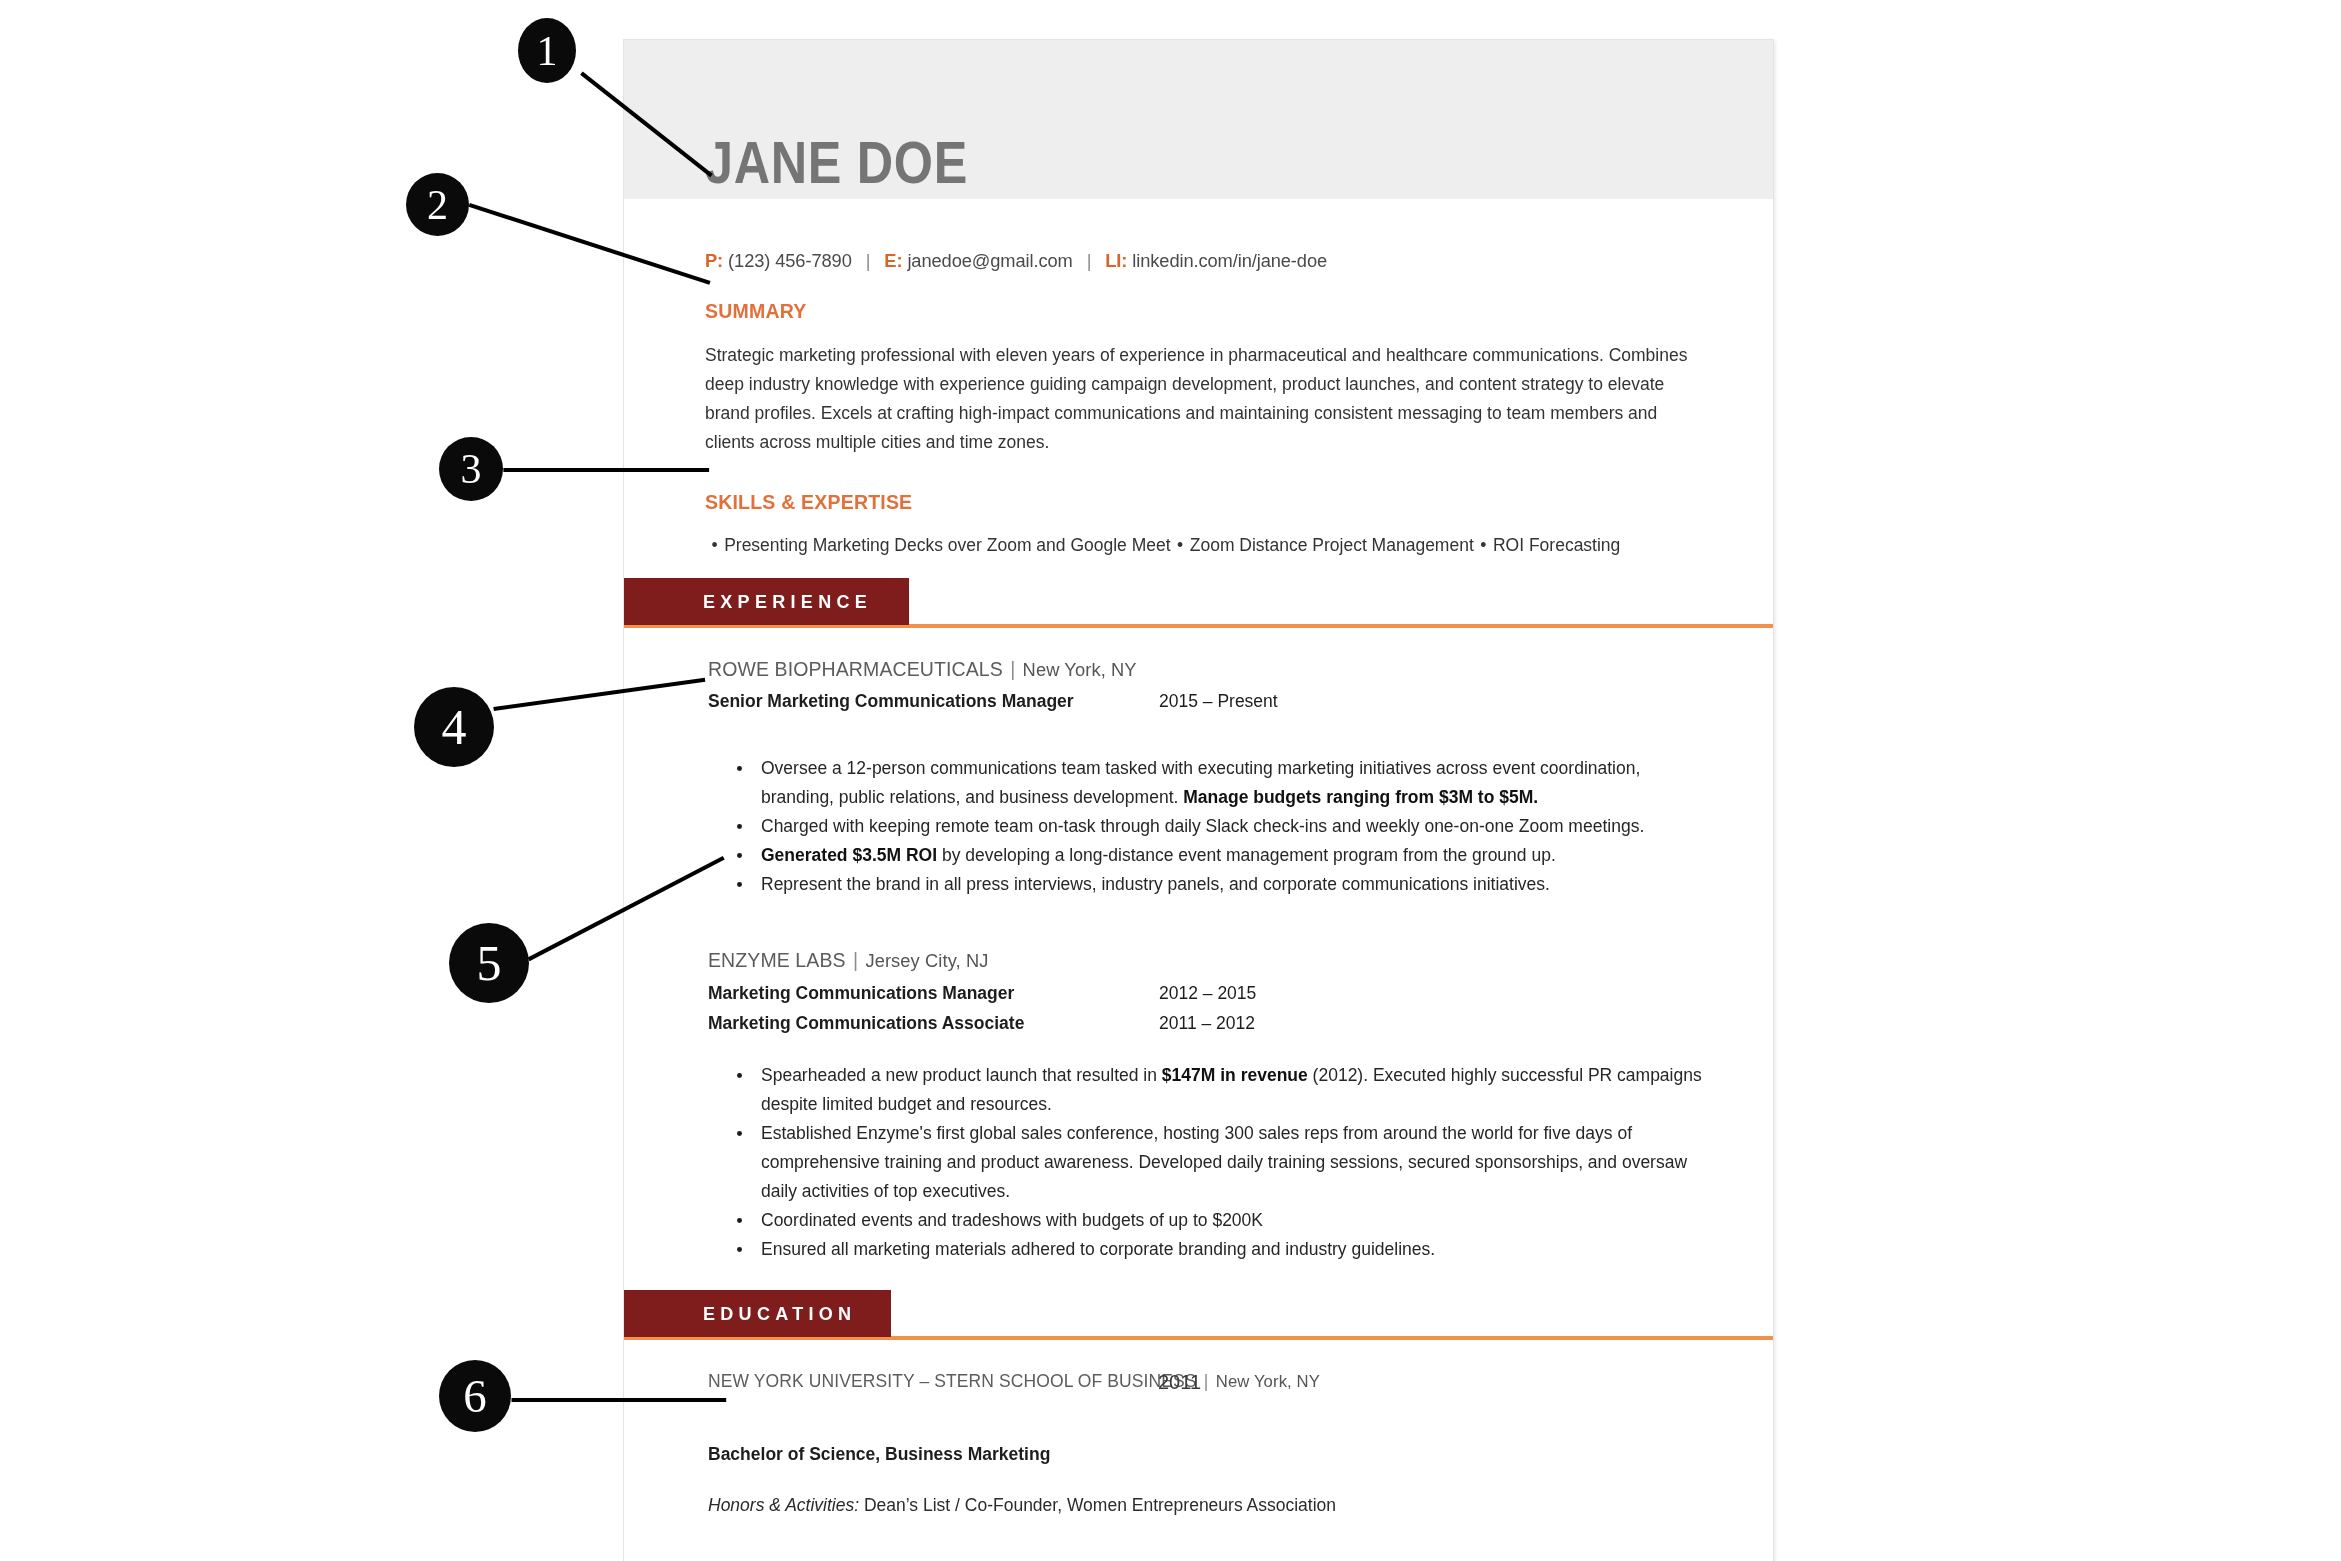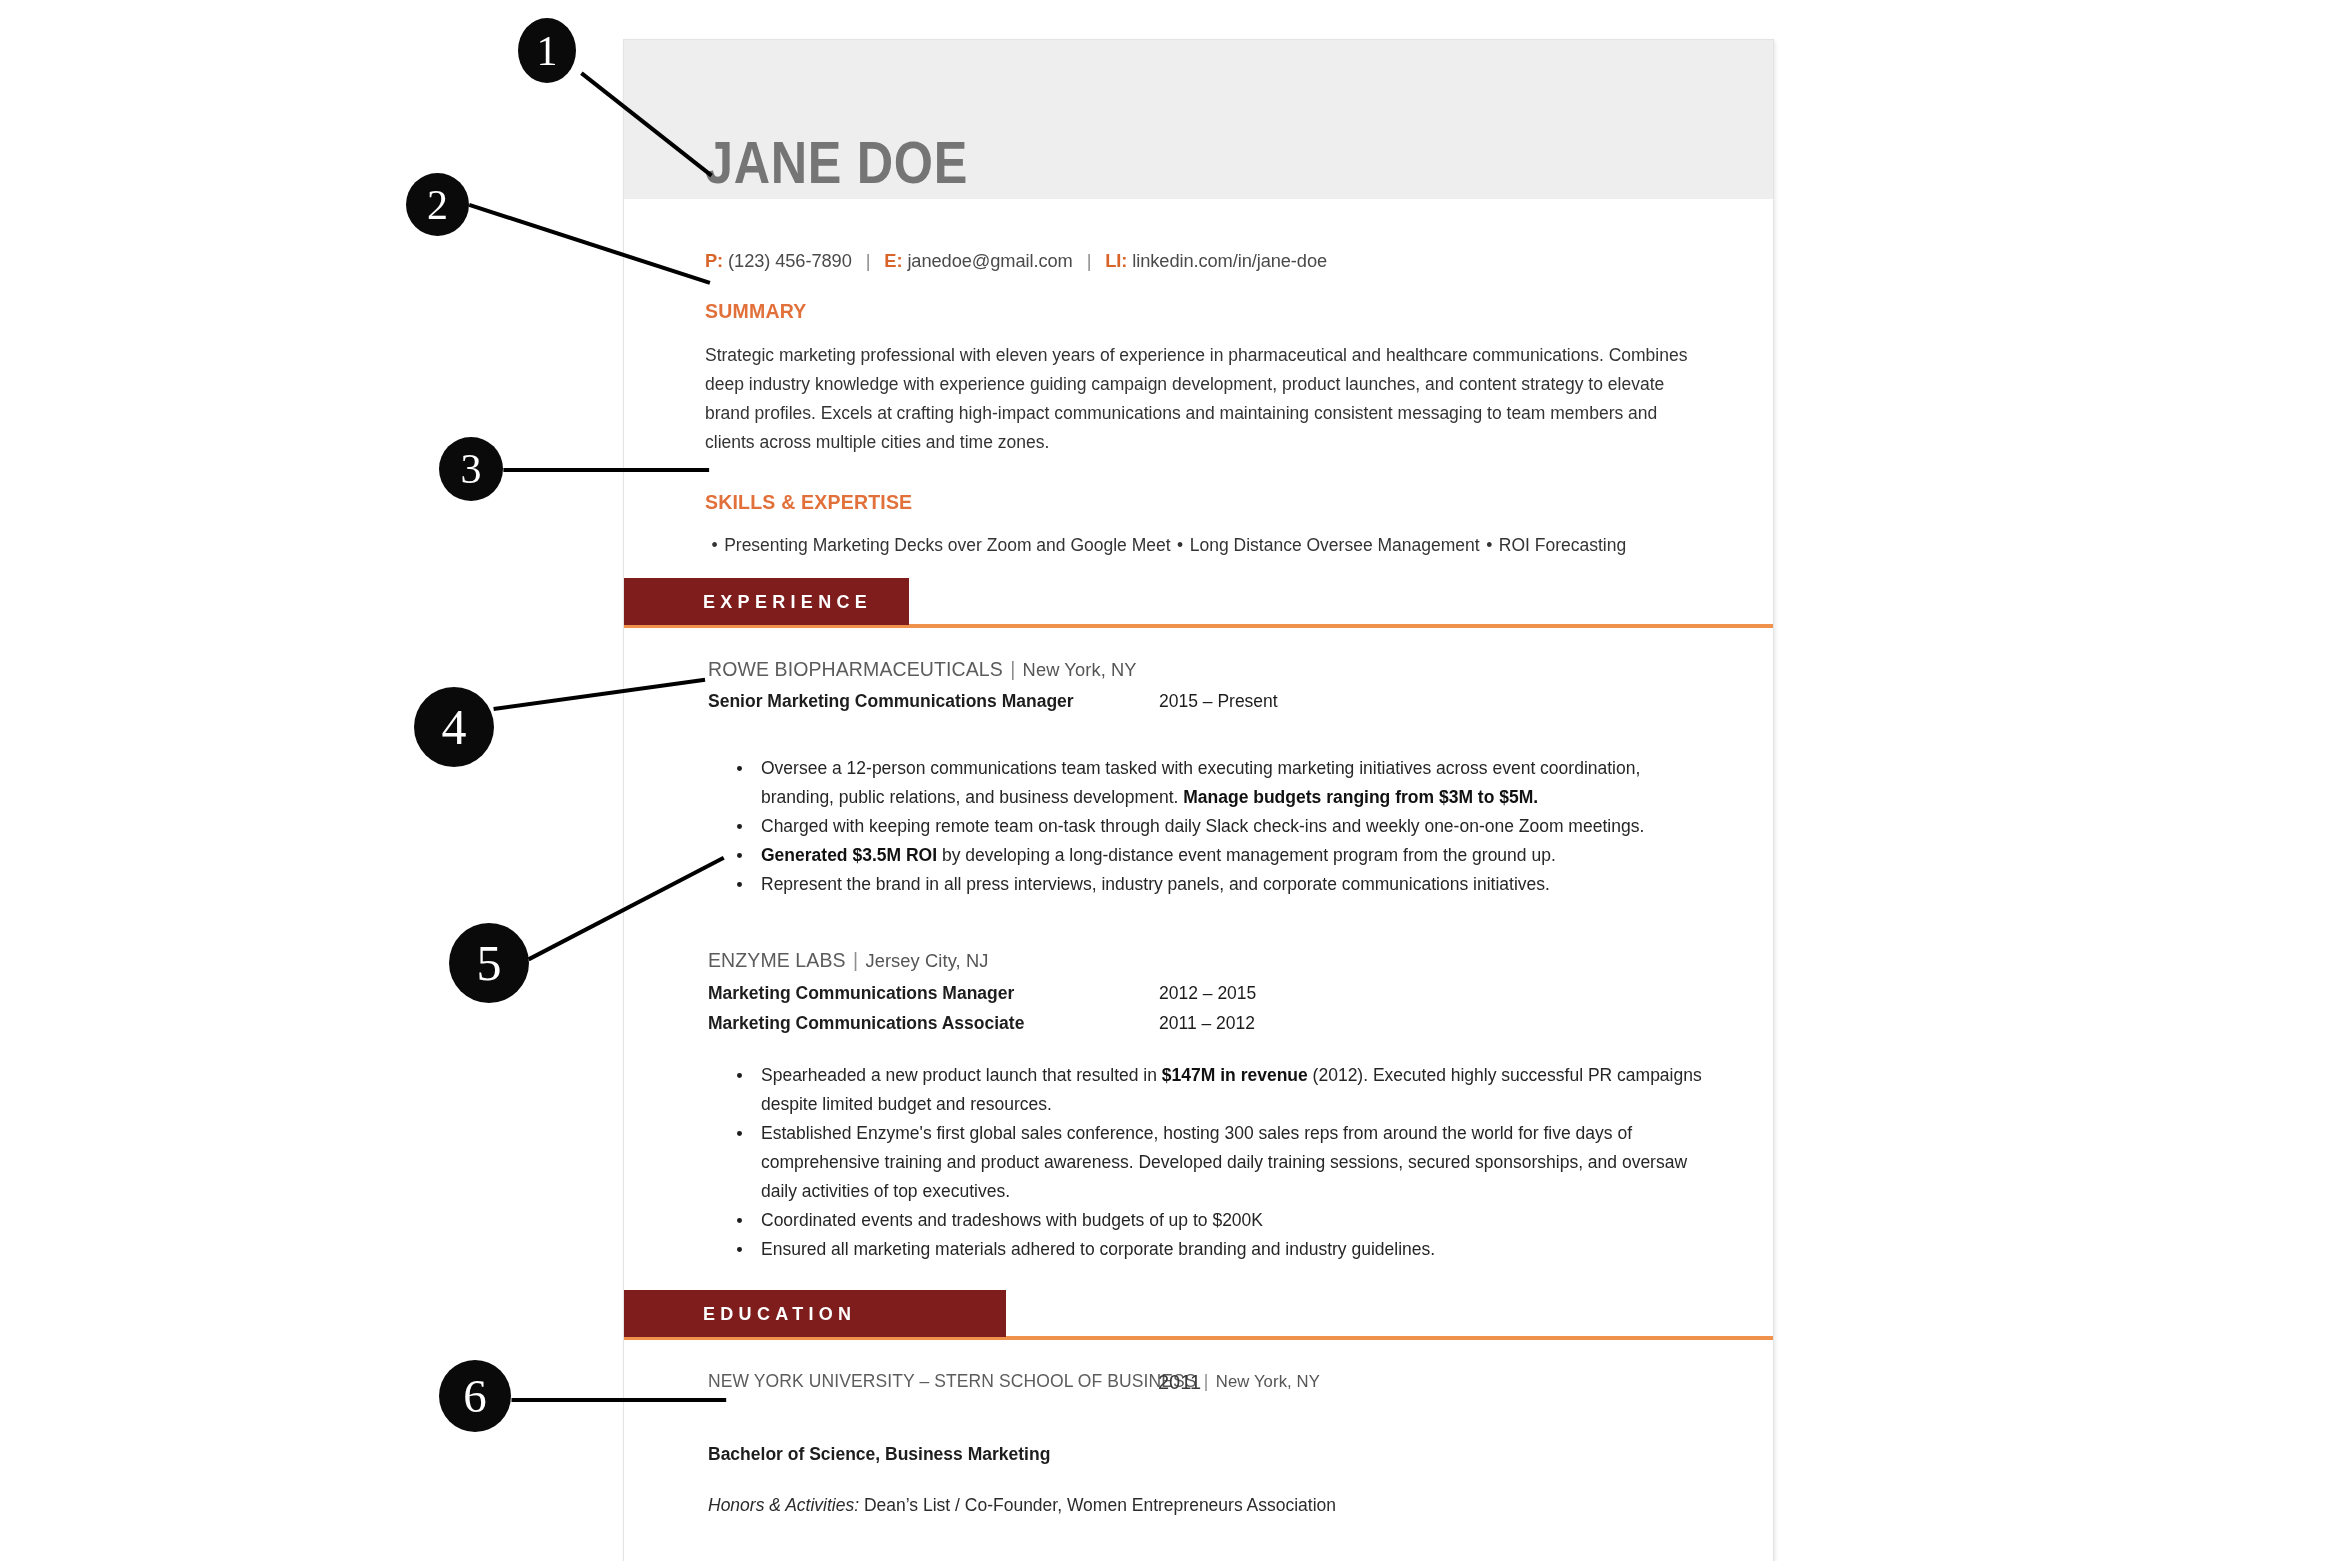--- a/index.html
+++ b/index.html
@@ -299,21 +299,21 @@
       <span class="ckey">LI:</span>
       <span>linkedin.com/in/jane-doe</span>
     </div>
 
     <div class="mini-heading" style="top:260px;">SUMMARY</div>
     <div class="summary-body">Strategic marketing professional with eleven years of experience in pharmaceutical and healthcare communications. Combines deep industry knowledge with experience guiding campaign development, product launches, and content strategy to elevate brand profiles. Excels at crafting high-impact communications and maintaining consistent messaging to team members and clients across multiple cities and time zones.</div>
 
     <div class="mini-heading" style="top:451px;">SKILLS &amp; EXPERTISE</div>
     <div class="skills-wrap">
       <div class="skill-row">
-        <span class="sk-dot">•</span><span>Presenting Marketing Decks over Zoom and Google Meet</span><span class="sk-dot">•</span><span>Long Distance Oversee Management</span><span class="sk-dot">•</span><span>ROI Forecasting</span>
+        <span class="sk-dot">•</span><span>Presenting Marketing Decks over Zoom and Google Meet</span><span class="sk-dot">•</span><span>Zoom Distance Project Management</span><span class="sk-dot">•</span><span>ROI Forecasting</span>
       </div>
     </div>
 
     <div class="banner-block" style="top:538px; height:50px;">
       <div class="banner-rule"></div>
       <div class="banner-tab">
         <span>EXPERIENCE</span>
       </div>
     </div>
 
@@ -344,21 +344,21 @@
     </div>
     <div class="bullets" style="top:1021px;">
       <div class="bi"><span> Spearheaded a new product launch that resulted in </span><b>$147M in revenue</b><span> (2012). Executed highly successful PR campaigns despite limited budget and resources.</span></div>
       <div class="bi"><span>Established Enzyme's first global sales conference, hosting 300 sales reps from around the world for five days of comprehensive training and product awareness. Developed daily training sessions, secured sponsorships, and oversaw daily activities of top executives.</span><b></b><span></span></div>
       <div class="bi"><span>Coordinated events and tradeshows with budgets of up to $200K</span><b></b><span></span></div>
       <div class="bi"><span>Ensured all marketing materials adhered to corporate branding and industry guidelines.</span><b></b><span></span></div>
     </div>
 
     <div class="banner-block" style="top:1250px; height:50px;">
       <div class="banner-rule"></div>
-      <div class="banner-tab" style="width:342px;padding-left:40px;">
+      <div class="banner-tab" style="width:267px;">
         <span>EDUCATION</span>
       </div>
     </div>
 
     <div class="org-line small" style="top:1331px;">
       <span>NEW YORK UNIVERSITY – STERN SCHOOL OF BUSINESS</span><span class="org-sep">|</span><span class="org-loc">New York, NY</span>
     </div>
     <div class="edu-year" style="top:1331px;">2011</div>
     <div class="edu-degree" style="top:1357px;margin-top:47px;">Bachelor of Science, Business Marketing</div>
     <div class="edu-honors" style="top:1425px;margin-top:30px;">

